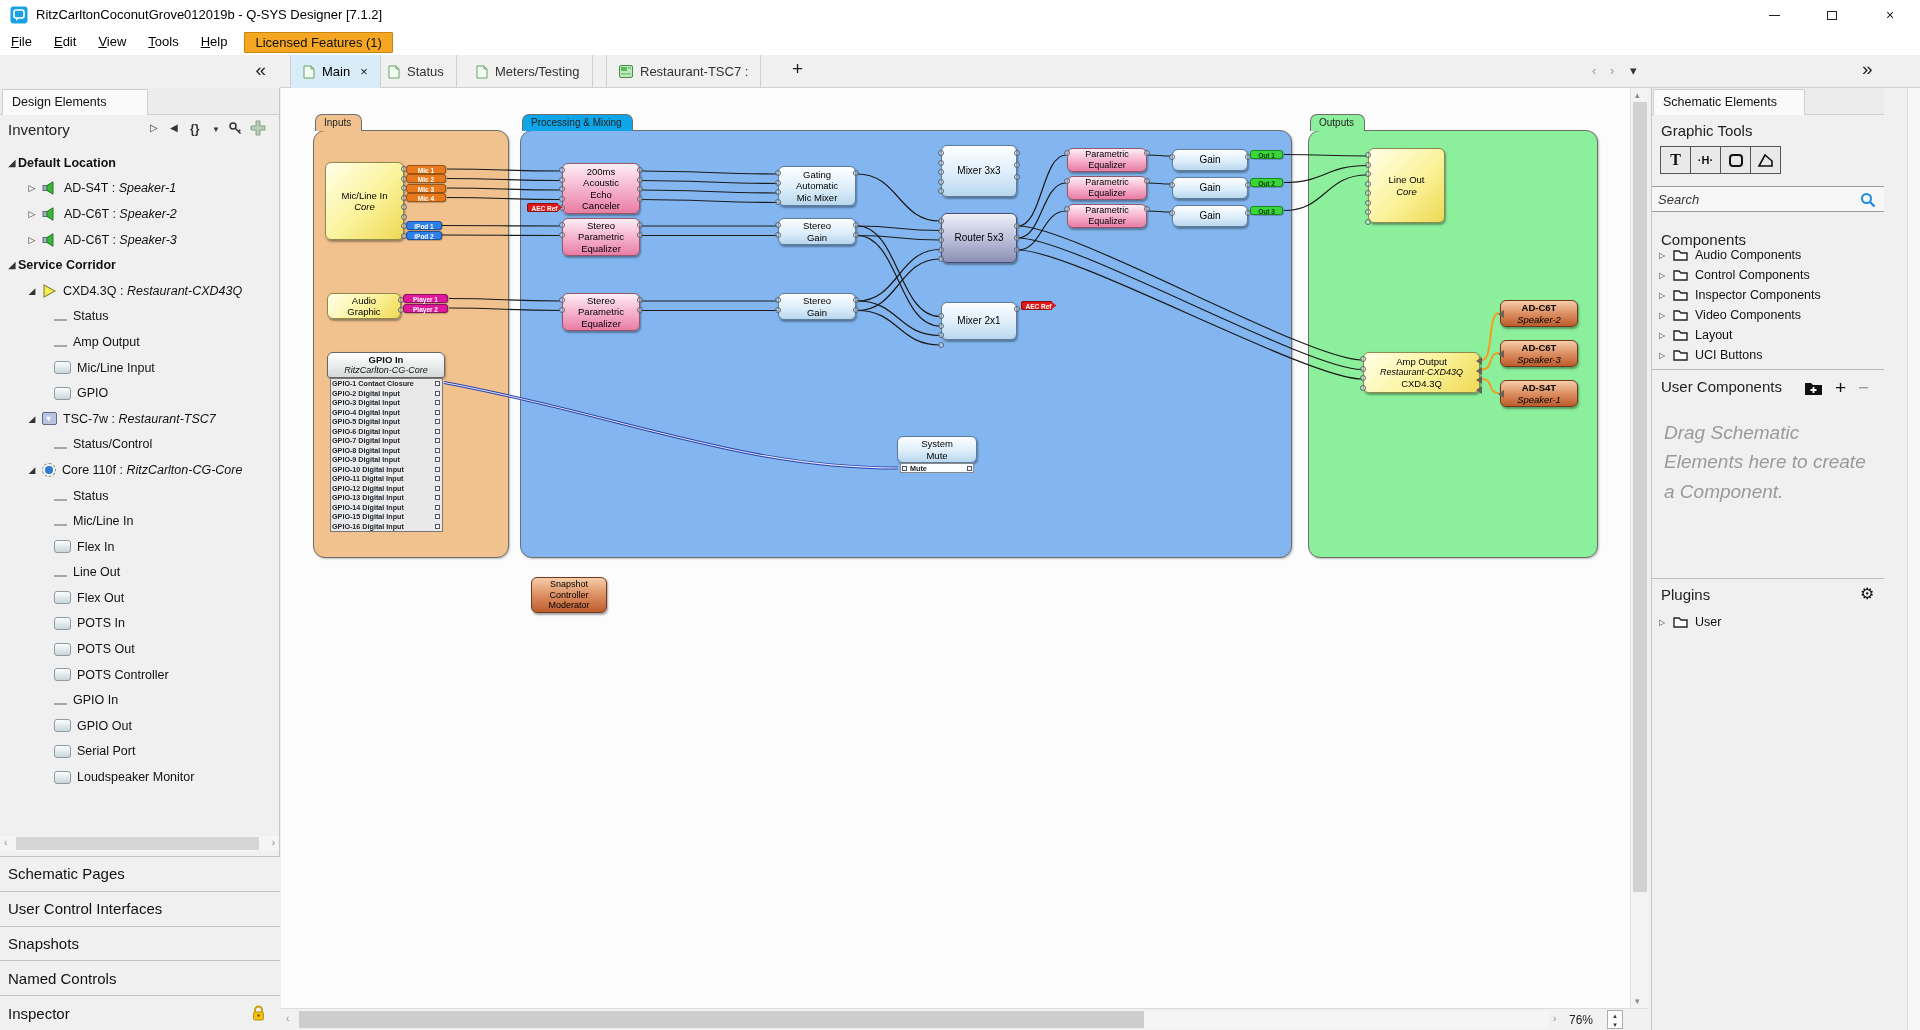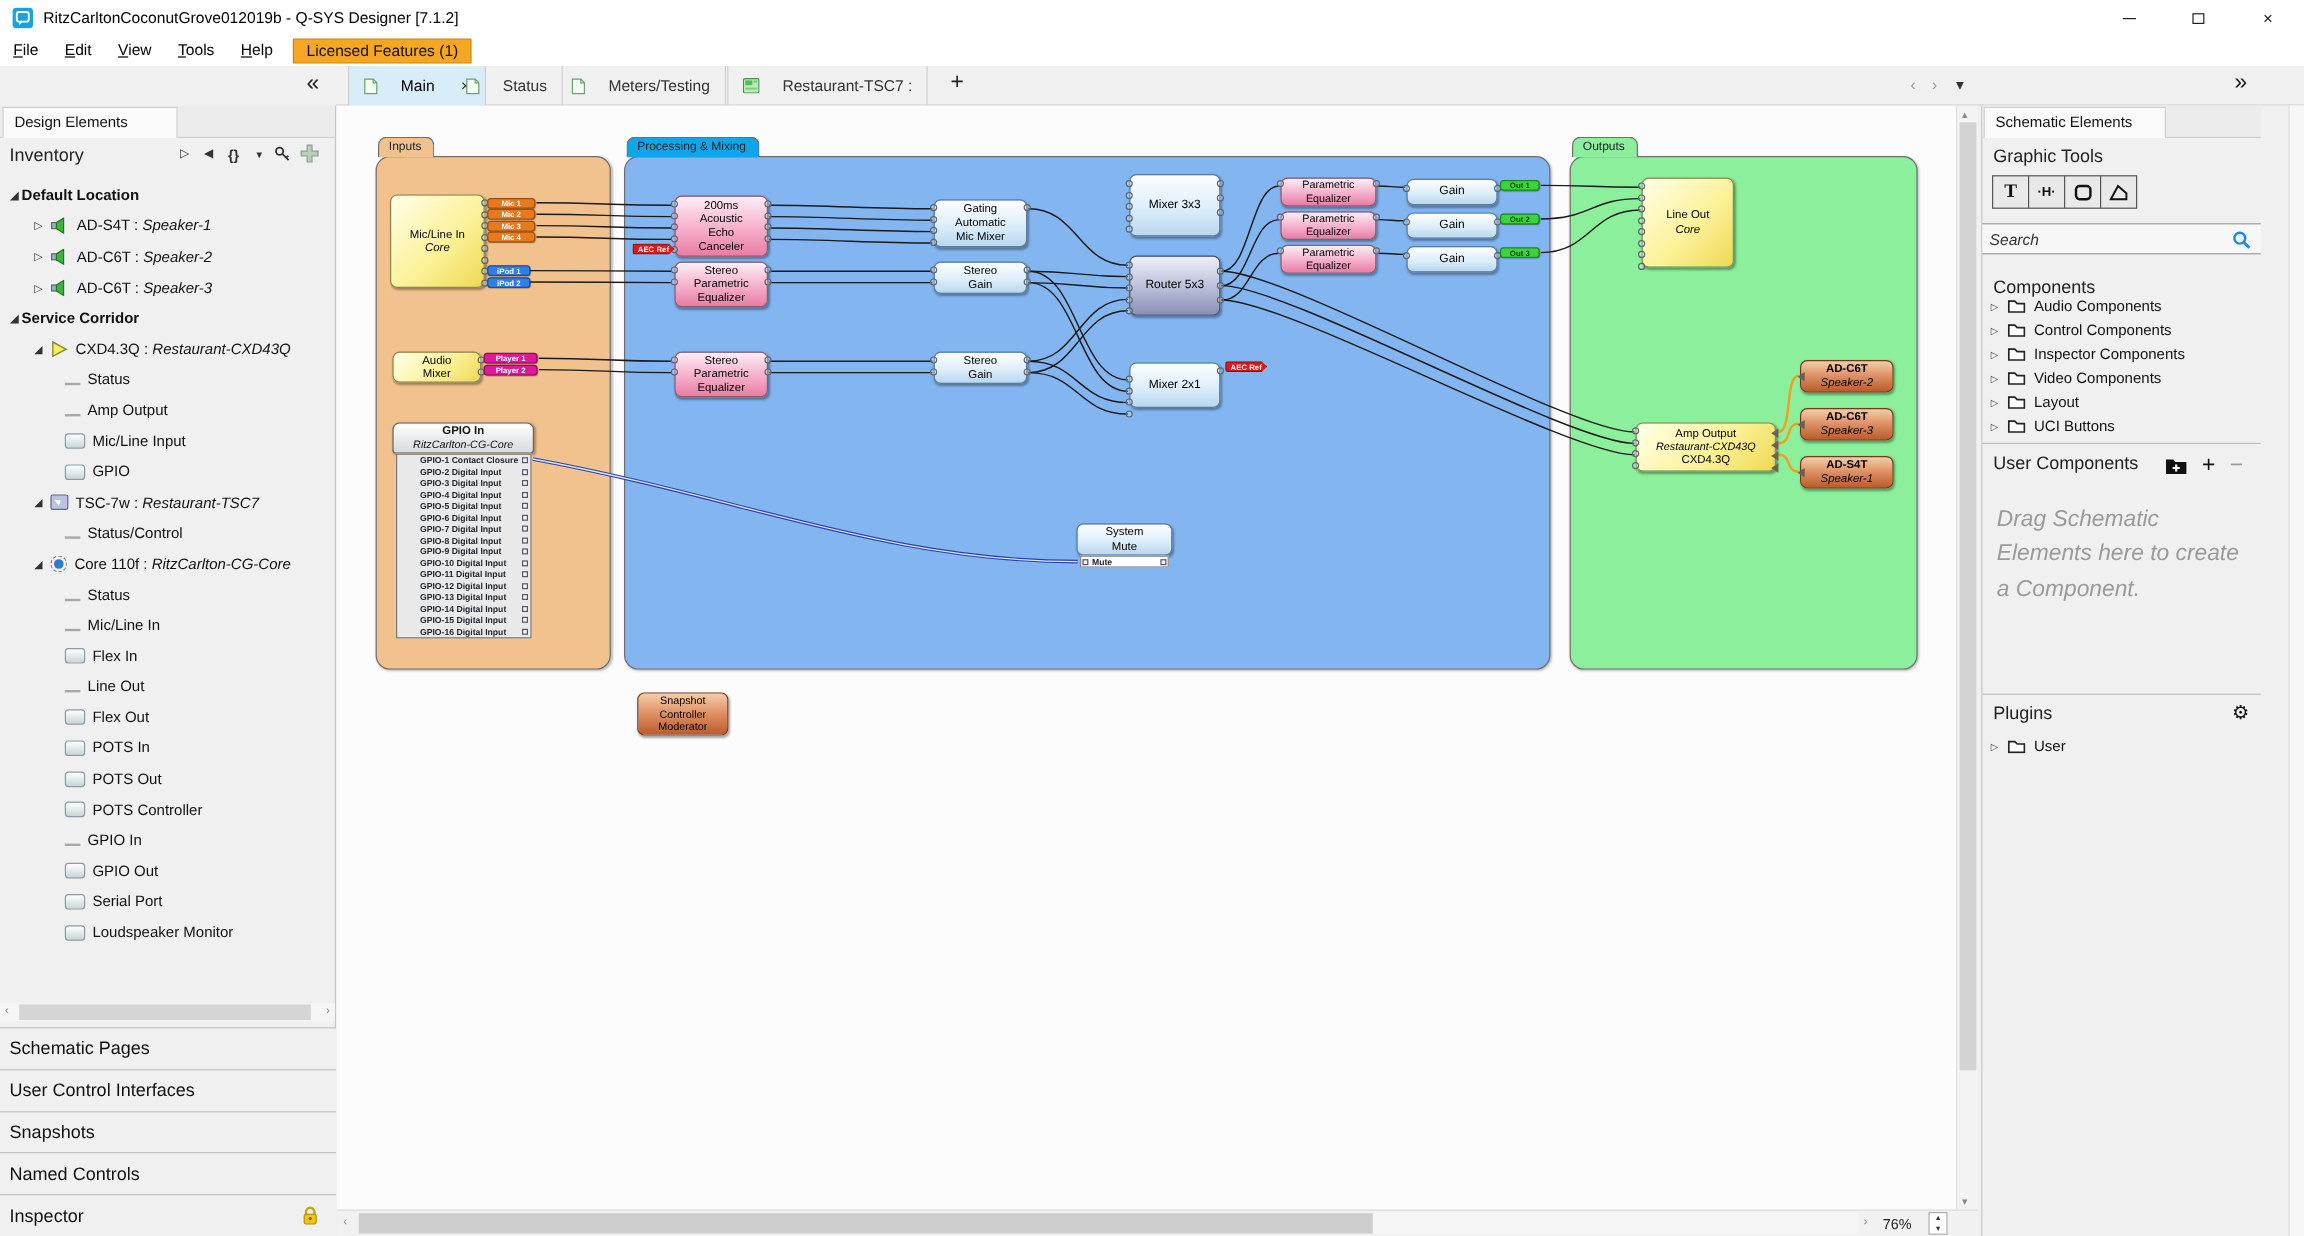--- a/index.html
+++ b/index.html
@@ -19,21 +19,21 @@
   .menubar { position:absolute; left:0; top:30px; width:1920px; height:25px; background:#fff; }
   .menu-item { position:relative; float:left; height:25px; padding:4px 11px 0 11px; font-size:13px; color:#000; }
   .lic-badge { float:left; height:21px; margin-top:2px; margin-left:6px; padding:2px 10px 0 10px;
     font-size:13px; border:1px solid #c8860f; border-radius:1px; }
 
   .lefttop { position:absolute; left:0; top:55px; width:280px; height:33px; background:#f0f0f0; }
   .collapse-left { position:absolute; right:14px; top:4px; font-size:19px; color:#222; }
 
   .tabbar { position:absolute; left:280px; top:55px; width:1640px; height:33px; background:#f0f0f0;
     border-bottom:1px solid #d2d2d2; }
-  .tab { position:absolute; top:0; height:33px; display:flex; align-items:center; gap:19px;
+  .tab { position:absolute; top:0; height:33px; display:flex; align-items:center; gap:7px;
     padding:0 12px; font-size:13px; color:#333; border-right:1px solid #cfcfcf; }
   .tab.first { border-left:1px solid #cfcfcf; }
   .tab.active { background:#d9edf8; color:#000; }
   .tab .close-x { font-size:13px; color:#222; margin-left:3px; }
   .tab-scroll { position:absolute; top:8px; font-size:13px; color:#9a9a9a; }
   .tab-plus { position:absolute; top:3px; font-size:19px; color:#222; }
   .expand-right { position:absolute; left:1862px; top:58px; font-size:19px; color:#222; }
   .props-vert { position:absolute; left:1889px; top:92px; writing-mode:vertical-rl; font-size:12.5px; color:#222; }
 
   
@@ -103,21 +103,21 @@
   .bdg-ipod { background:#2e7fe8; border:1px solid #1b4f9c; }
   .bdg-player { background:#e0189a; border:1px solid #8d0f60; }
   .bdg-out { background:#3bd43b; border:1px solid #1d8a1d; color:#063b06; }
   .bdg-aec { background:#e01818; border:1px solid #8d0d0d; color:#fff;
     clip-path:polygon(0 0,86% 0,100% 50%,86% 100%,0 100%); border-radius:2px; }
 
   .gpio-head { position:absolute; border:1px solid #666; border-radius:6px 6px 3px 3px;
     background:linear-gradient(180deg,#ffffff,#d6dada); display:flex; flex-direction:column; align-items:center;
     justify-content:center; font-size:9.5px; line-height:1.2; box-shadow:1px 1px 2px rgba(0,0,0,.3); }
   .gpio-list { position:absolute; border:1px solid #777; background:#e9e9e9; }
-  .gpio-row { height:9.5px; font-size:7.2px; font-weight:bold; color:#20262c; padding-left:19px; position:relative;
+  .gpio-row { height:9.5px; font-size:7.2px; font-weight:bold; color:#20262c; padding-left:1px; position:relative;
     line-height:9.5px; white-space:nowrap; }
   .gpio-row .sq { position:absolute; right:2px; top:2px; width:5px; height:5px; border:1px solid #556; background:#f2f5f8; }
   .mute-row { position:absolute; border:1px solid #888; background:#fafcfd; font-size:7.2px; font-weight:bold;
     color:#20262c; line-height:9px; padding-left:9px; }
   .mute-row .sq { position:absolute; top:2px; width:5px; height:5px; border:1px solid #556; background:#f2f5f8; }
 
   
   .rsb { position:absolute; left:1651px; top:88px; width:269px; height:942px; background:#f0f0f0; border-left:1px solid #c6c6c6; }
   .rsb-tabrow { position:absolute; left:0; top:0; width:232px; height:27px; border-bottom:1px solid #cfcfcf; background:#ececec; }
   .rsb-tab { position:absolute; left:1px; top:1px; width:152px; height:26px; background:#fafafa;
@@ -500,21 +500,21 @@
         <span class="p" style="top: 41px; right: -4px;"></span>
         <span class="p" style="top: 50.5px; right: -4px;"></span>
         <span class="p" style="top: 60px; right: -4px;"></span>
         <span class="p" style="top: 69.5px; right: -4px;"></span>
       </div>
     <div></div>
     <div></div>
 
     <div class="blk yellow" style="left:327px;top:293px;width:74px;height:26px">
       <span>Audio</span>
-      <span>Mixer</span>
+      <span>Graphic</span>
     <span class="p" style="top: 3px; right: -4px;"></span>
         <span class="p" style="top: 12.5px; right: -4px;"></span>
       </div>
     <div></div>
 
     <div class="gpio-head" style="left:327px;top:352px;width:118px;height:26px">
       <span style="font-weight:bold">GPIO In</span>
       <span style="font-style:italic;font-size:9px">RitzCarlton-CG-Core</span>
     </div>
     <div class="gpio-list" id="gpio-list" style="left:330px;top:378px;width:113px">

